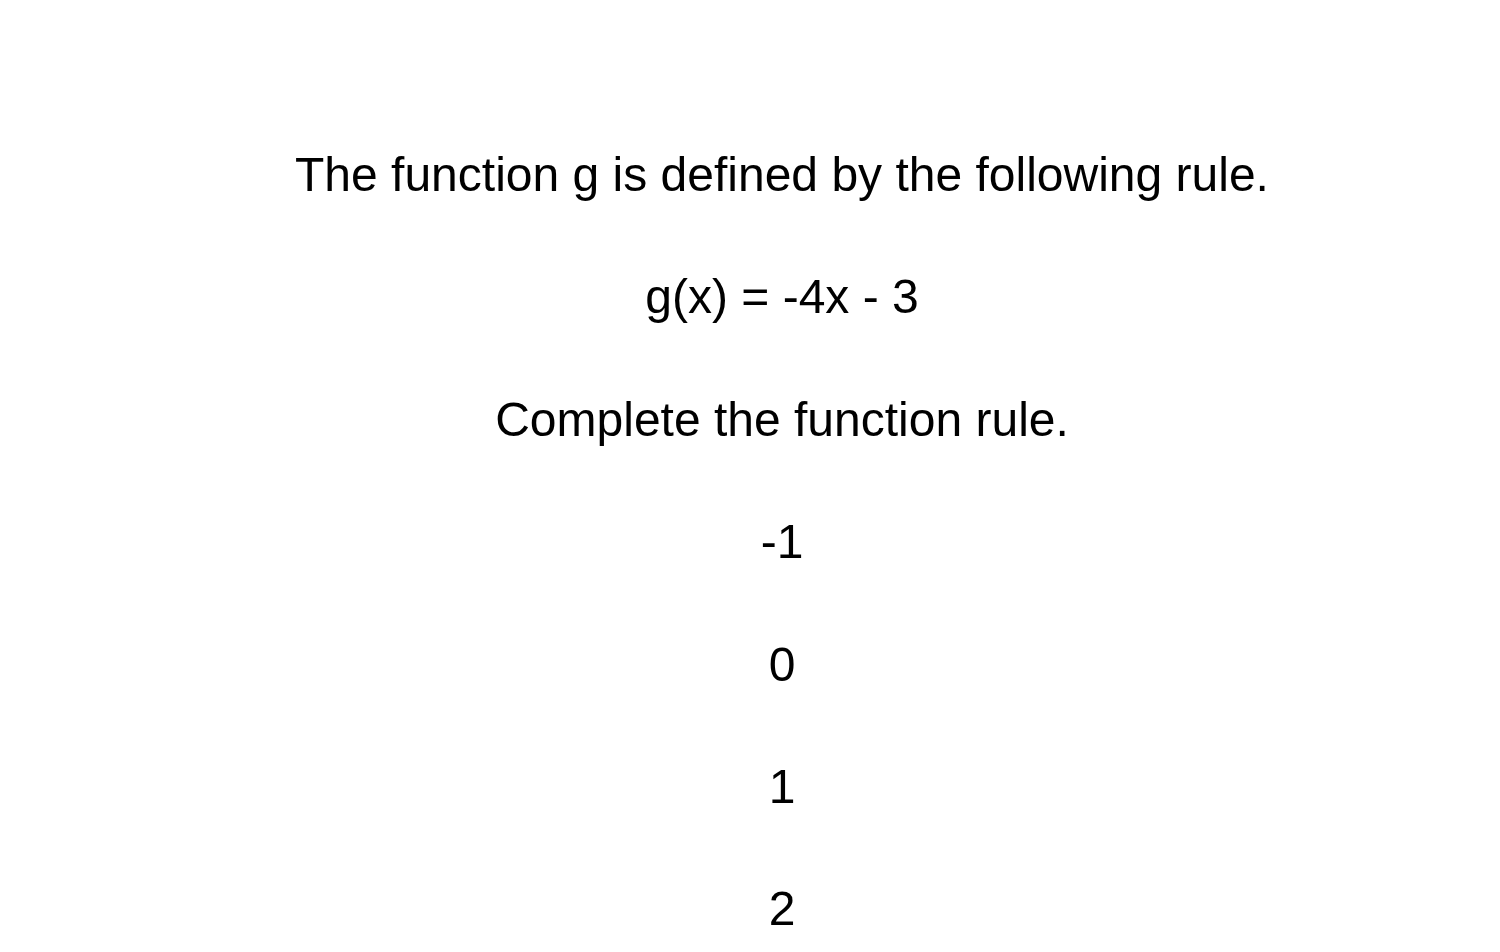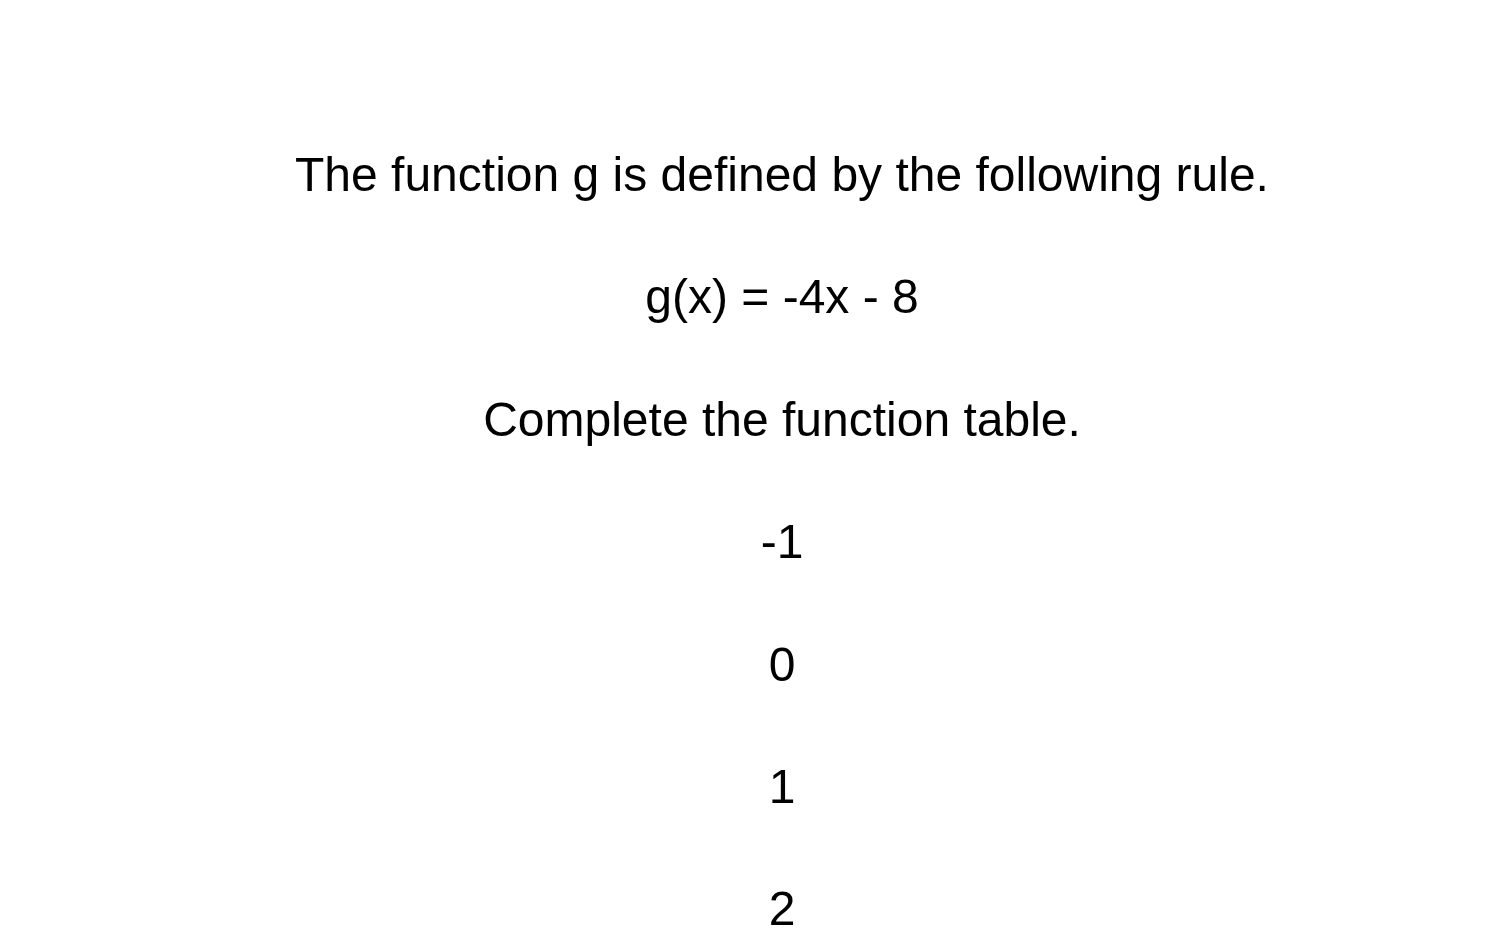--- a/index.html
+++ b/index.html
@@ -25,20 +25,20 @@
       line-height: 1.3;
       color: #000000;
       font-weight: 400;
     }
   </style>
 </head>
 <body>
 
 <div class="content">
   <div class="line">The function g is defined by the following rule.</div>
-  <div class="line">g(x) = -4x - 8</div>
-  <div class="line">Complete the function table.</div>
+  <div class="line">g(x) = -4x - 3</div>
+  <div class="line">Complete the function rule.</div>
   <div class="line">-1</div>
   <div class="line">0</div>
   <div class="line">1</div>
   <div class="line">2</div>
   <div class="line">3</div>
 </div>
 
 </body></html>

